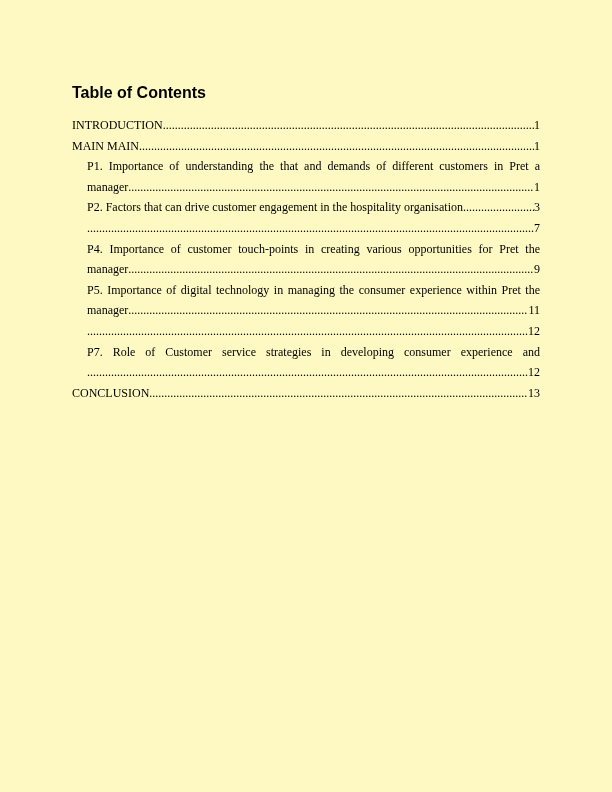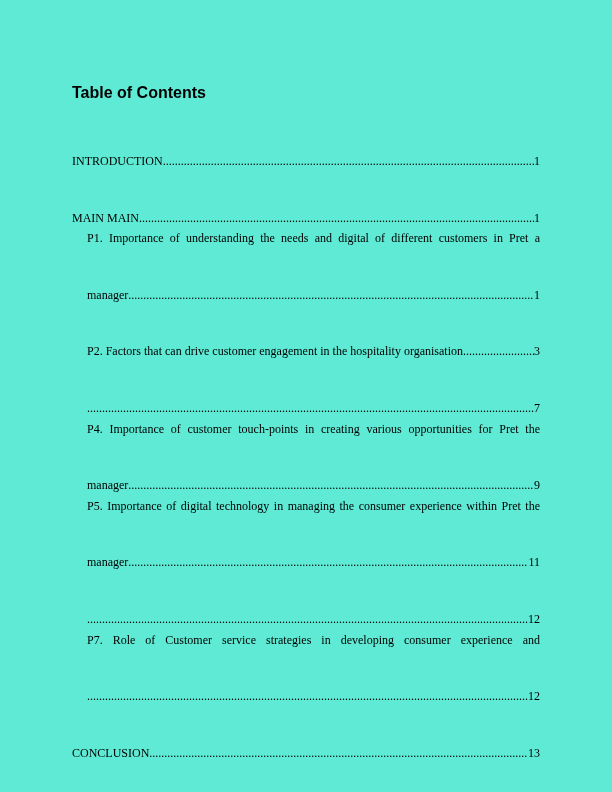--- a/index.html
+++ b/index.html
@@ -12,21 +12,21 @@
       height: 792px;
       position: relative;
       overflow: hidden;
       color: #000000;
     }
     .page {
       position: absolute;
       left: 0; top: 0;
       width: 612px;
       height: 792px;
-      background: #5eead4;
+      background: #fef9c3;
     }
     .toc-title {
       position: absolute;
       left: 72px;
       top: 83px;
       font-family: "Liberation Sans", sans-serif;
       font-weight: bold;
       font-size: 16px;
       line-height: 20px;
       margin: 0;
@@ -47,21 +47,20 @@
     }
     .toc-entry.level-2 {
       padding-left: 15px;
     }
     .toc-line {
       display: flex;
       align-items: flex-end;
       white-space: nowrap;
       overflow: hidden;
       height: 20.6px;
-      margin-top: 36px;
     }
     .toc-justified {
       text-align: justify;
       text-align-last: justify;
       white-space: normal;
       height: 20.6px;
       overflow: hidden;
       display: block;
     }
     .toc-text {
@@ -99,21 +98,21 @@
 
     <div class="toc-entry level-1">
       <div class="toc-line">
         <span class="toc-text">MAIN MAIN</span>
         <span class="toc-leader"></span>
         <span class="toc-page">1</span>
       </div>
     </div>
 
     <div class="toc-entry level-2">
-      <span class="toc-justified">P1. Importance of understanding the needs and digital of different customers in Pret a</span>
+      <span class="toc-justified">P1. Importance of understanding the that and demands of different customers in Pret a</span>
       <div class="toc-line">
         <span class="toc-text">manager</span>
         <span class="toc-leader"></span>
         <span class="toc-page">1</span>
       </div>
     </div>
 
     <div class="toc-entry level-2">
       <div class="toc-line">
         <span class="toc-text">P2. Factors that can drive customer engagement in the hospitality organisation</span>

